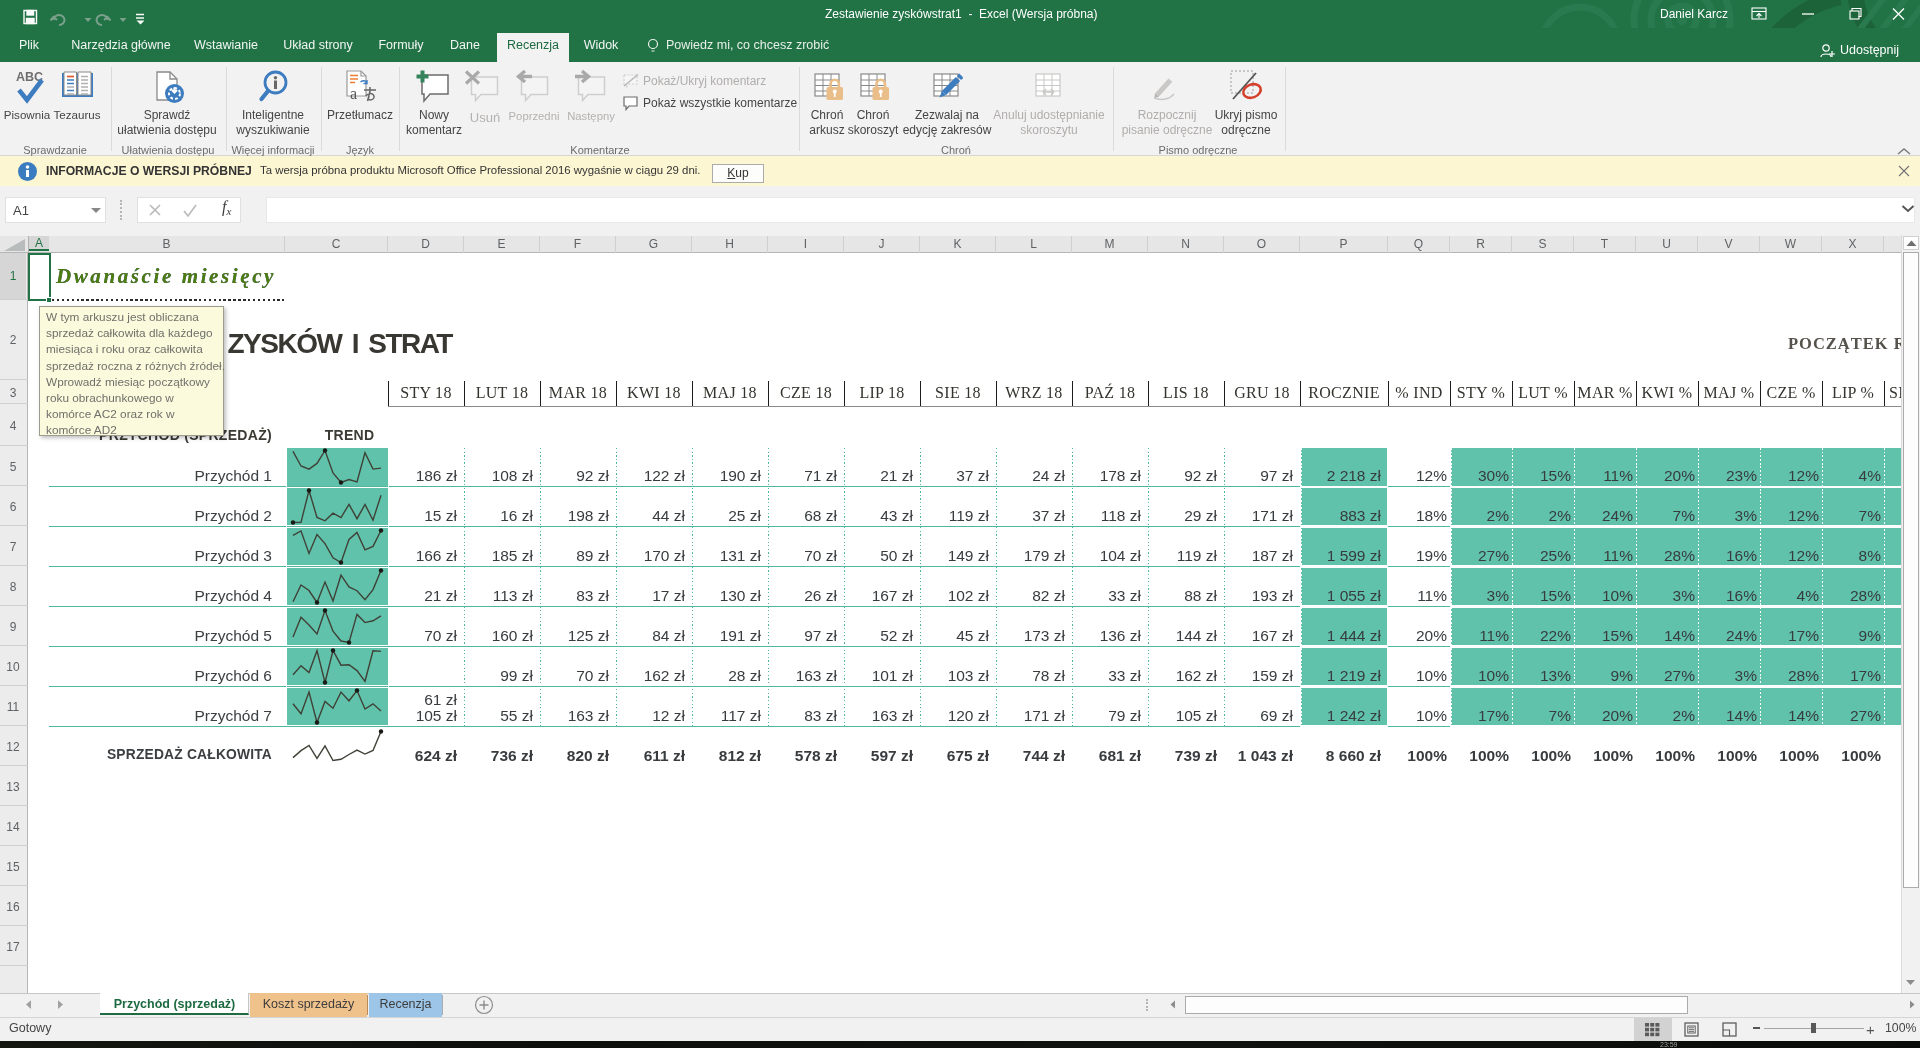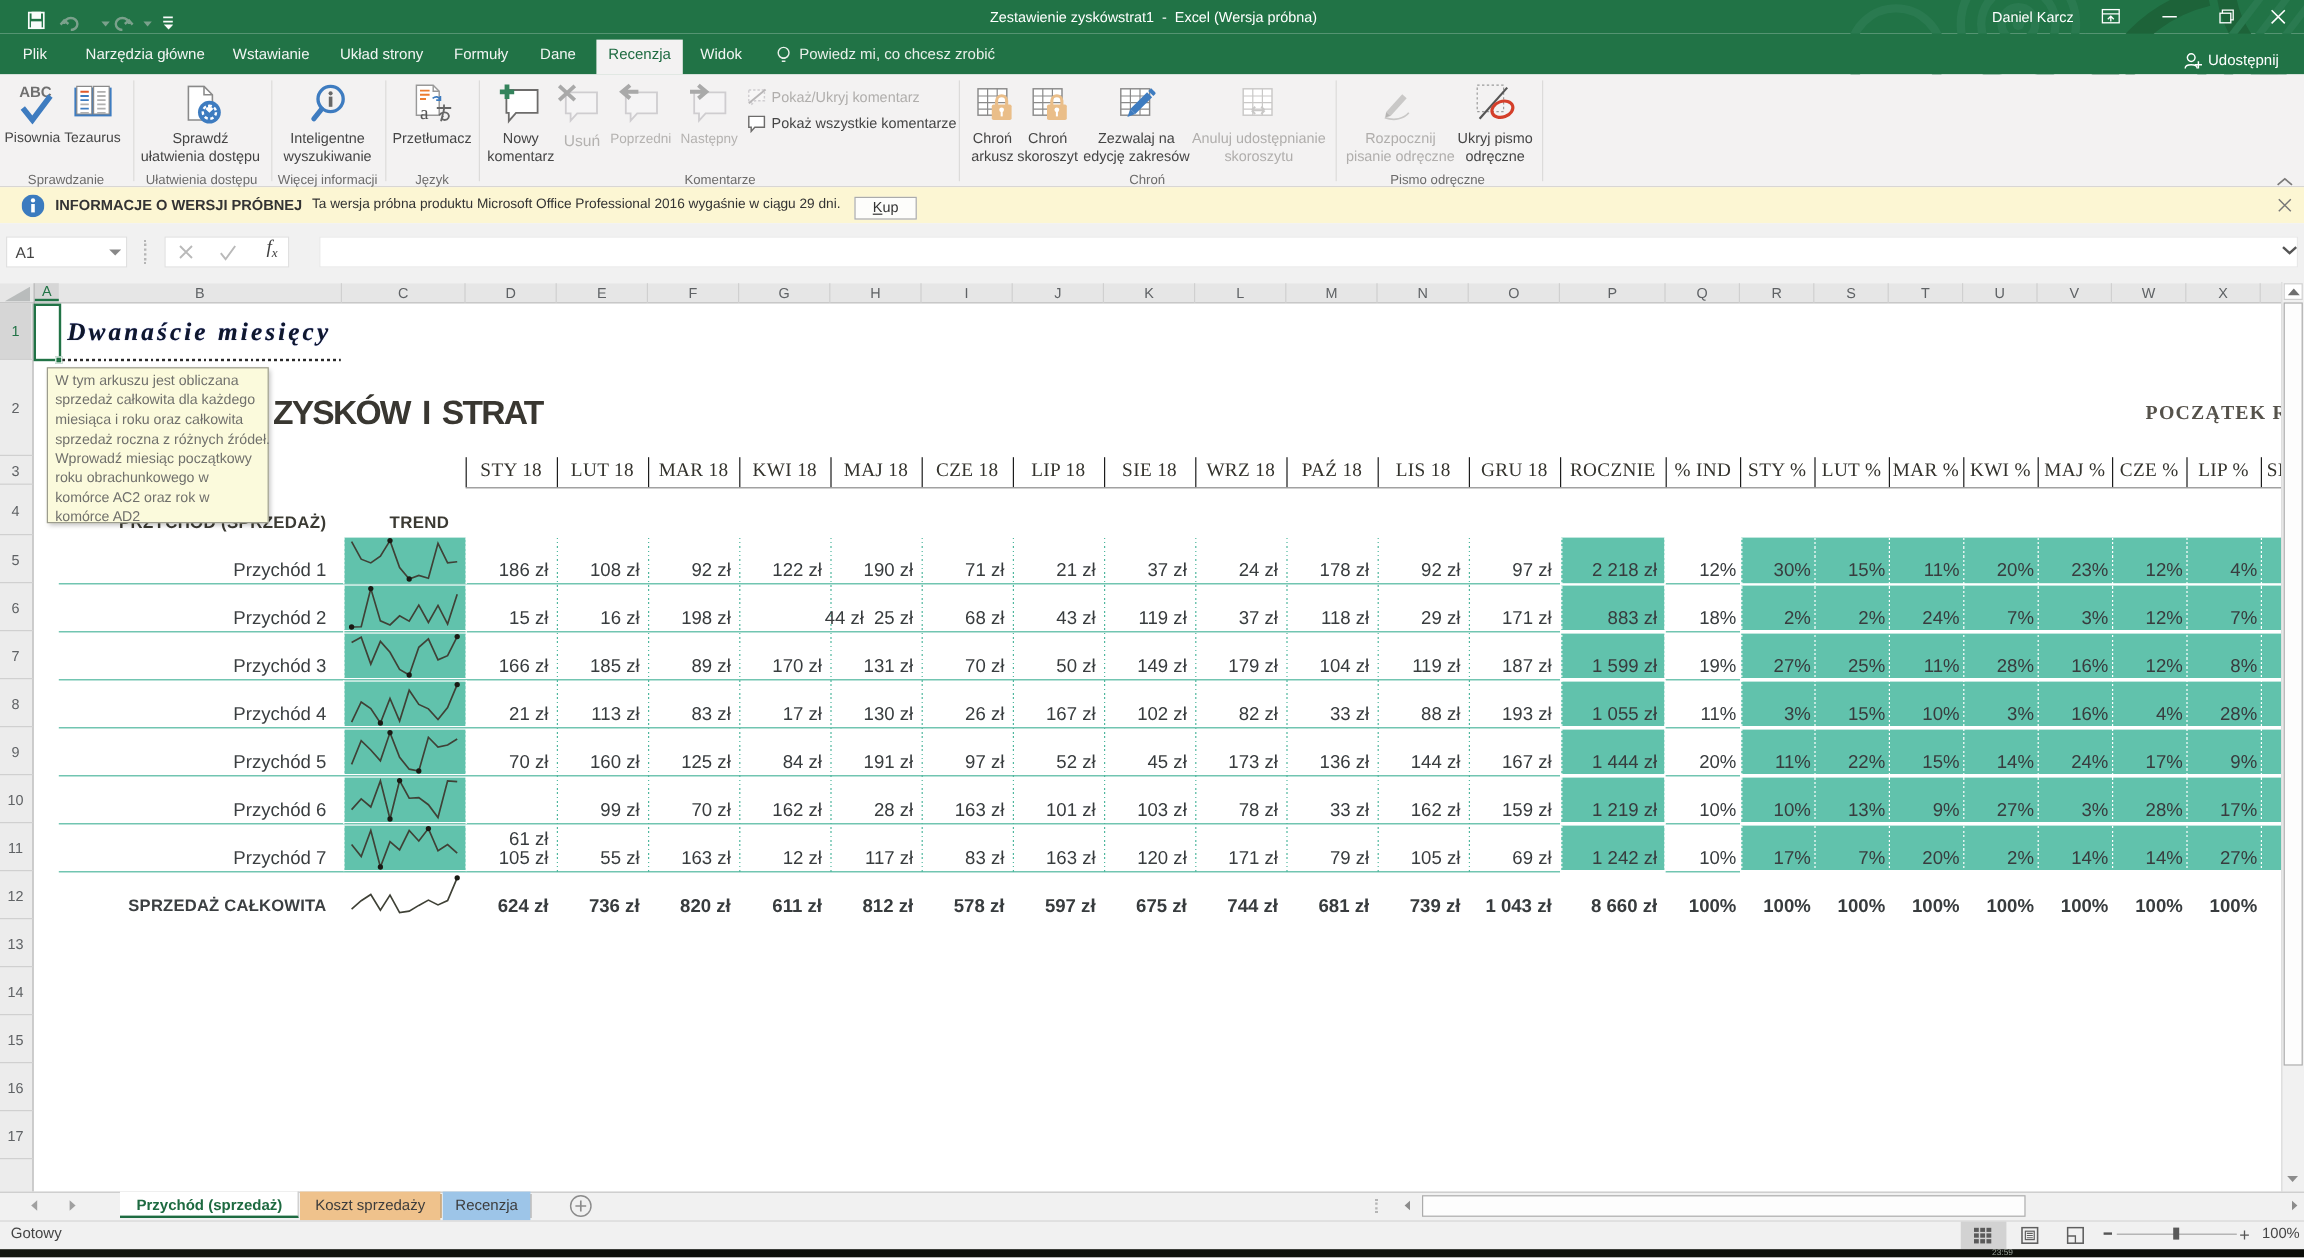--- a/index.html
+++ b/index.html
@@ -347,21 +347,21 @@
 <div class="" style="left:0;top:887px;width:28px;height:39px;border-bottom:1px solid #d0d0d0"></div>
 <div class="" style="left:0;top:887px;width:26px;height:40px;font-size:12px;color:#5f6265;text-align:center;line-height:40px">16</div>
 <div class="" style="left:0;top:927px;width:28px;height:39px;border-bottom:1px solid #d0d0d0"></div>
 <div class="" style="left:0;top:927px;width:26px;height:40px;font-size:12px;color:#5f6265;text-align:center;line-height:40px">17</div>
 <div class="" style="left:0;top:299px;width:28px;height:1px;background:#d0d0d0"></div>
 <div class="" style="left:29px;top:253px;width:1872px;height:740px;background:#fff"></div>
 <div style="left:0;top:0">
     <div class="" style="left:27.5px;top:252.5px;width:23.5px;height:48.5px;border:2.2px solid #217346"></div>
     <div class="" style="left:46px;top:297px;width:6px;height:6px;background:#217346;border:1px solid #fff"></div>
     <div class="" style="left:52px;top:299px;width:232px;height:1.8px;background:repeating-linear-gradient(90deg,#2a2a2a 0 2.4px,transparent 2.4px 4.9px)"></div>
-    <div class="" style="left:56px;top:264px;width:300px;height:30px;font-family:'Liberation Serif';font-style:italic;font-weight:bold;font-size:21px;letter-spacing:2.6px;color:#0f172a;text-shadow:0 0 .6px #4753b5">Dwanaście miesięcy</div>
+    <div class="" style="left:56px;top:264px;width:300px;height:30px;font-family:'Liberation Serif';font-style:italic;font-weight:bold;font-size:21px;letter-spacing:2.6px;color:#4d7c0f;text-shadow:0 0 .6px #4753b5">Dwanaście miesięcy</div>
     <div class="" style="left:46px;top:328px;width:500px;height:40px;font-size:28px;letter-spacing:-1.5px;word-spacing:4px;font-weight:bold;color:#393731;white-space:nowrap">ZESTAWIENIE ZYSKÓW I STRAT</div>
     <div class="" style="left:1788px;top:334px;width:113px;height:20px;overflow:hidden;font-family:'Liberation Serif';font-weight:bold;font-size:16.5px;letter-spacing:1px;color:#55524b;white-space:nowrap">POCZĄTEK ROKU</div>
     <div class="mh" style="left:388.0px;top:384.0px;width:76.0px;height:18.0px;">STY 18</div>
     <div class="mh" style="left:464.0px;top:384.0px;width:76.0px;height:18.0px;">LUT 18</div>
     <div class="mh" style="left:540.0px;top:384.0px;width:76.0px;height:18.0px;">MAR 18</div>
     <div class="mh" style="left:616.0px;top:384.0px;width:76.0px;height:18.0px;">KWI 18</div>
     <div class="mh" style="left:692.0px;top:384.0px;width:76.0px;height:18.0px;">MAJ 18</div>
     <div class="mh" style="left:768.0px;top:384.0px;width:76.0px;height:18.0px;">CZE 18</div>
     <div class="mh" style="left:844.0px;top:384.0px;width:76.0px;height:18.0px;">LIP 18</div>
     <div class="mh" style="left:920.0px;top:384.0px;width:76.0px;height:18.0px;">SIE 18</div>
@@ -491,21 +491,21 @@
     <div class="num" style="left:1822.0px;top:467.0px;width:59.0px;height:20.0px;">4%</div>
     <div class="lbl" style="left:49.0px;top:507.0px;width:223.0px;height:20.0px;">Przychód 2</div>
     <svg style="position:absolute;left:287.0px;top:488.0px" width="100" height="37">
       <polyline points="6.0,34.5 14.0,34.3 22.0,2.5 30.0,29.4 38.0,32.8 46.0,25.2 54.0,29.6 62.0,16.3 70.0,30.7 78.0,16.5 86.0,32.1 94.0,7.2" fill="none" stroke="#3f4136" stroke-width="1.4"></polyline>
       <circle cx="22.0" cy="2.5" r="2.2" fill="#1a1a14"></circle>
       <circle cx="6.0" cy="34.5" r="2.2" fill="#1a1a14"></circle>
     </svg>
     <div class="num" style="left:388.0px;top:507.0px;width:69.0px;height:20.0px;">15 zł</div>
     <div class="num" style="left:464.0px;top:507.0px;width:69.0px;height:20.0px;">16 zł</div>
     <div class="num" style="left:540.0px;top:507.0px;width:69.0px;height:20.0px;">198 zł</div>
-    <div class="num" style="left:651px;top:507.0px;width:69.0px;height:20.0px;">44 zł</div>
+    <div class="num" style="left:616.0px;top:507.0px;width:69.0px;height:20.0px;">44 zł</div>
     <div class="num" style="left:692.0px;top:507.0px;width:69.0px;height:20.0px;">25 zł</div>
     <div class="num" style="left:768.0px;top:507.0px;width:69.0px;height:20.0px;">68 zł</div>
     <div class="num" style="left:844.0px;top:507.0px;width:69.0px;height:20.0px;">43 zł</div>
     <div class="num" style="left:920.0px;top:507.0px;width:69.0px;height:20.0px;">119 zł</div>
     <div class="num" style="left:996.0px;top:507.0px;width:69.0px;height:20.0px;">37 zł</div>
     <div class="num" style="left:1072.0px;top:507.0px;width:69.0px;height:20.0px;">118 zł</div>
     <div class="num" style="left:1148.0px;top:507.0px;width:69.0px;height:20.0px;">29 zł</div>
     <div class="num" style="left:1224.0px;top:507.0px;width:69.0px;height:20.0px;">171 zł</div>
     <div class="num" style="left:1300.0px;top:507.0px;width:81.0px;height:20.0px;">883 zł</div>
     <div class="num" style="left:1388.0px;top:507.0px;width:59.0px;height:20.0px;">18%</div>

